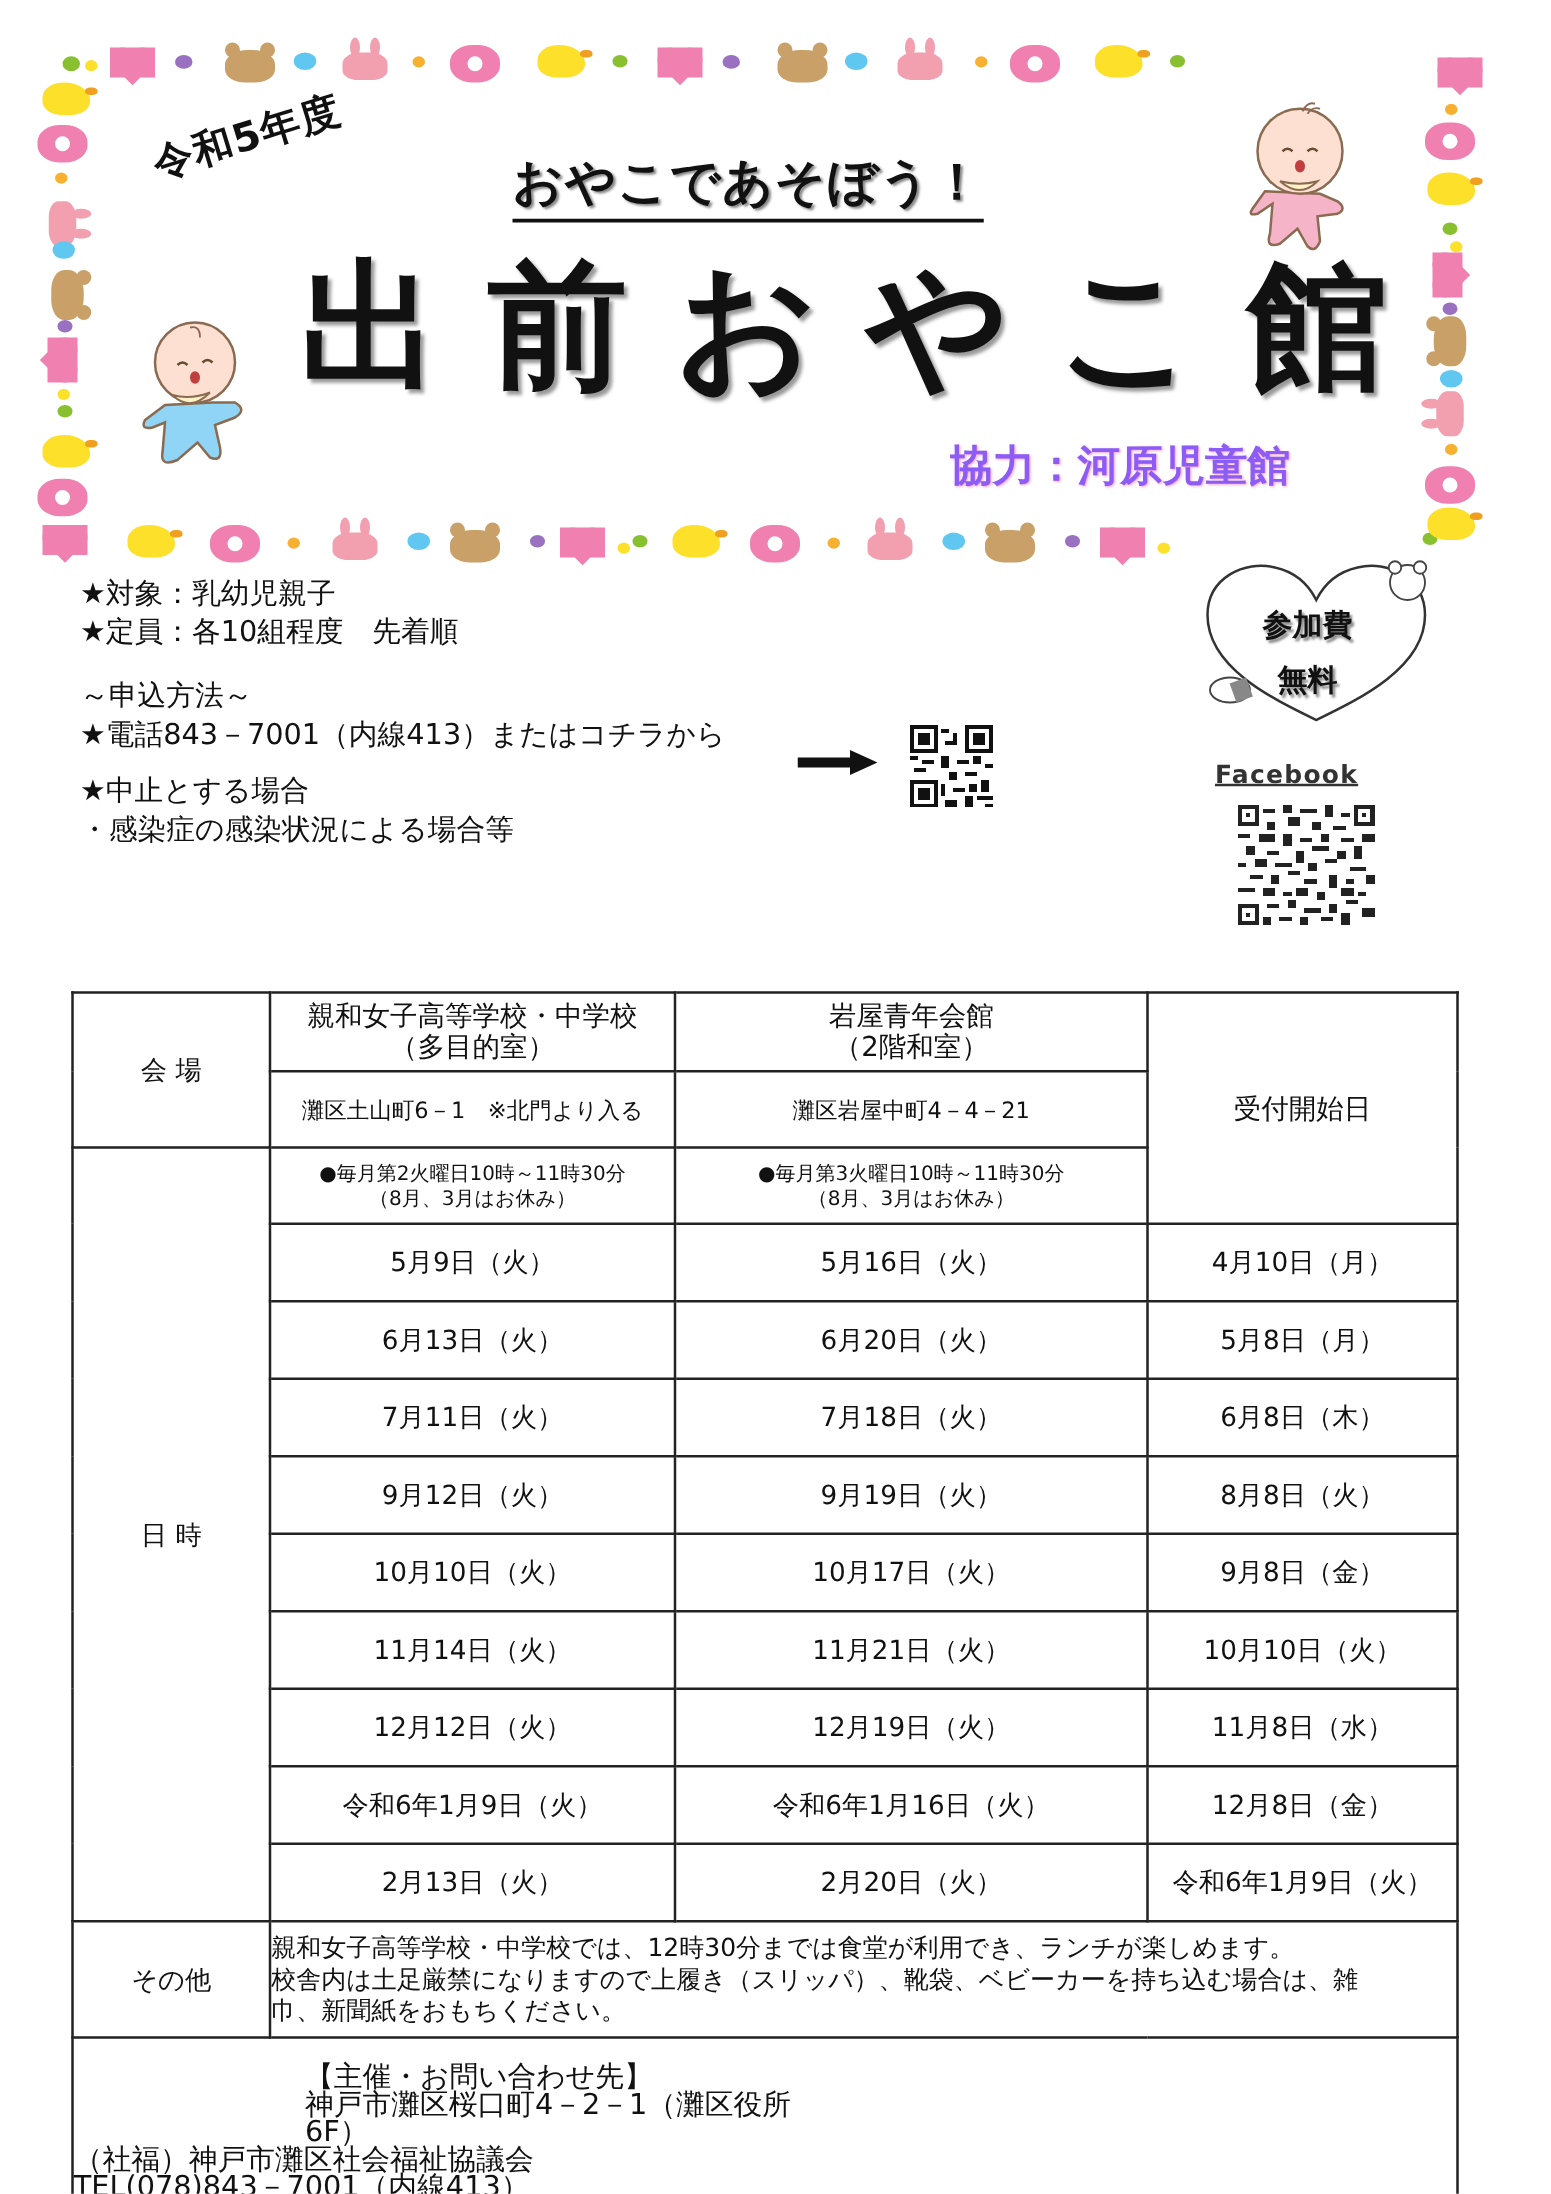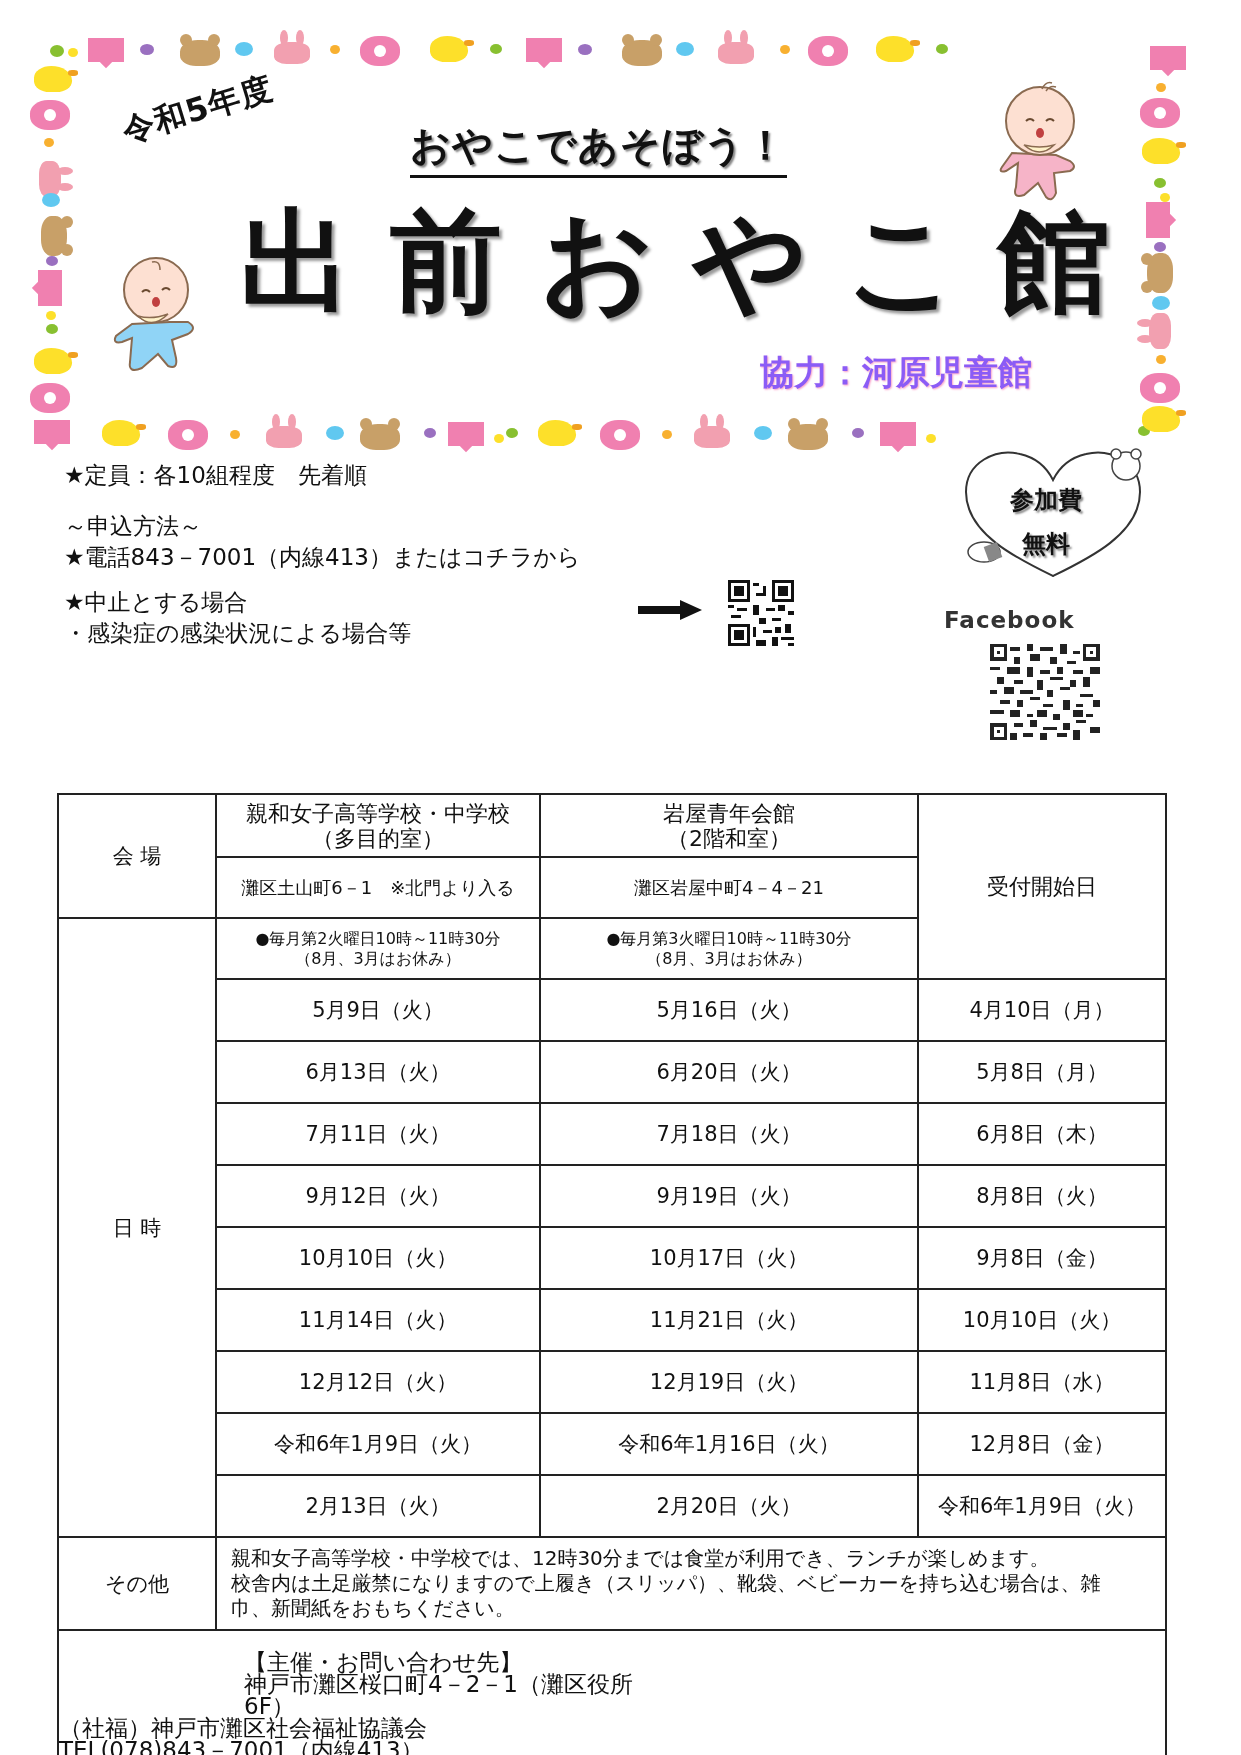--- a/index.html
+++ b/index.html
@@ -33,34 +33,34 @@
   .baby { position: absolute; }
 
   
   .info { position: absolute; left: 64px; top: 460px; font-size: 23px; line-height: 31px; }
   .info .line { white-space: nowrap; }
   .info .gap { height: 20px; }
   .arrow { position: absolute; left: 638px; top: 600px; width: 64px; height: 20px; }
   .qr1 { position: absolute; left: 724px; top: 580px; width: 74px; height: 66px; }
   .heart-badge { position: absolute; left: 958px; top: 444px; width: 190px; height: 140px; }
   .heart-text { position: absolute; left: 1010px; top: 478px; font-size: 24px; font-weight: bold; text-align: center; line-height: 44px; text-shadow: 2px 2px 2px #888; }
-  .fb-label { position: absolute; left: 944px; top: 607px; font-size: 23px; font-weight: bold; color: #333; letter-spacing: 1px; }
+  .fb-label { position: absolute; left: 972px; top: 607px; font-size: 20px; font-weight: bold; color: #333; letter-spacing: 1px; text-decoration: underline; }
   .qr2 { position: absolute; left: 990px; top: 644px; width: 110px; height: 96px; }
 
   
   table.schedule { position: absolute; left: 57px; top: 793px; width: 1110px; border-collapse: collapse; font-size: 21px; }
   table.schedule td { border: 2px solid #222; text-align: center; vertical-align: middle; }
   .c-label { width: 158px; }
   .c-a { width: 324px; }
   .c-b { width: 378px; }
   .venue-name { height: 63px; font-size: 22px; line-height: 25px; }
   .venue-addr { height: 61px; font-size: 18px; }
   .sched-note { height: 61px; font-size: 16px; line-height: 20px; }
   .date-row td { height: 62px; font-size: 21px; }
-  .other-text { text-align: left !important; padding: 4px 14px; font-size: 20px; line-height: 25px; height: 93px; }
+  .other-text { text-align: left !important; padding: 4px 0; font-size: 20px; line-height: 25px; height: 93px; }
   .footer-cell { height: 91px; text-align: left !important; vertical-align: top !important; padding-top: 20px; }
   .footer-wrap { display: flex; font-size: 23px; line-height: 22px; flex-direction: column; }
   .footer-left { margin-left: 185px; width: 420px; }
   .footer-right { margin-left: 0; }
 </style>
 </head>
 <body>
 
 <div class="frame">
 
@@ -168,20 +168,21 @@
 <svg class="baby" style="left:108px;top:250px" width="100" height="125" viewBox="0 0 100 125">
   <path d="M24 74 L8 86 Q4 94 14 92 L24 88 L22 112 Q20 124 34 118 L50 104 L60 116 Q70 120 68 108 L64 90 L80 84 Q90 78 80 72 L62 72 Z" fill="#90d4f6" stroke="#8a6a50" stroke-width="2"></path>
   <circle cx="48" cy="40" r="32" fill="#fde0d2" stroke="#8a6a50" stroke-width="2"></circle>
   <path d="M30 66 Q44 80 60 64 Q44 70 30 66Z" fill="#fff2c8" stroke="#8a6a50" stroke-width="1.5"></path>
   <path d="M34 42 q4 -4 8 0 M54 40 q4 -4 8 0" stroke="#6a4a30" stroke-width="2" fill="none"></path>
   <ellipse cx="48" cy="52" rx="4" ry="5" fill="#c04040"></ellipse>
   <path d="M44 12 q8 -2 8 8" stroke="#8a6a50" stroke-width="1.5" fill="none"></path>
 </svg>
 
 <div class="info">
+  <div class="line">★対象：乳幼児親子</div>
   <div class="line">★定員：各10組程度　先着順</div>
   <div class="gap"></div>
   <div class="line">～申込方法～</div>
   <div class="line">★電話843－7001（内線413）またはコチラから</div>
   <div class="gap" style="height:14px"></div>
   <div class="line">★中止とする場合</div>
   <div class="line">・感染症の感染状況による場合等</div>
 </div>
 
 <svg class="arrow" viewBox="0 0 64 20">

